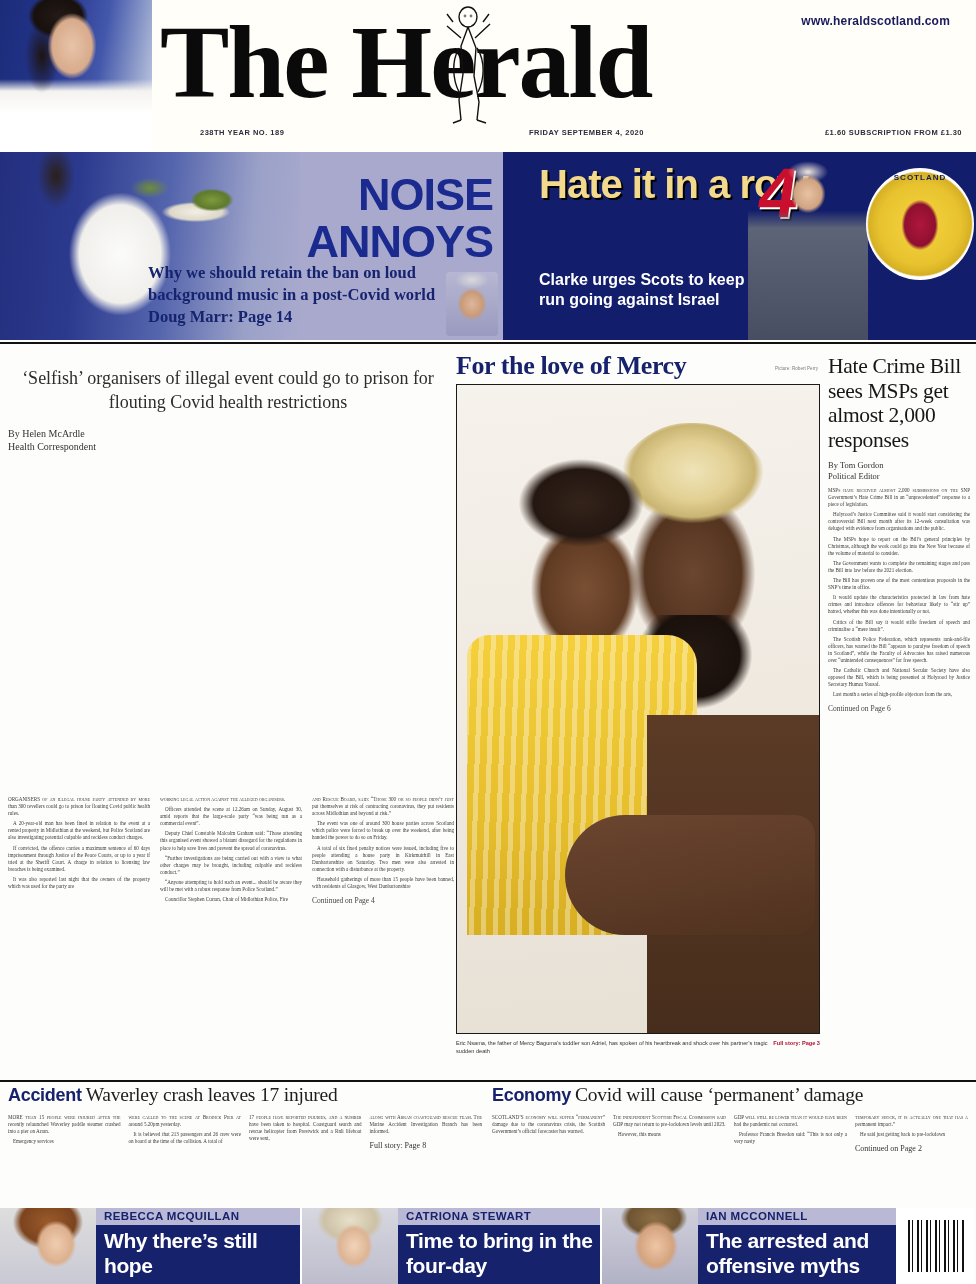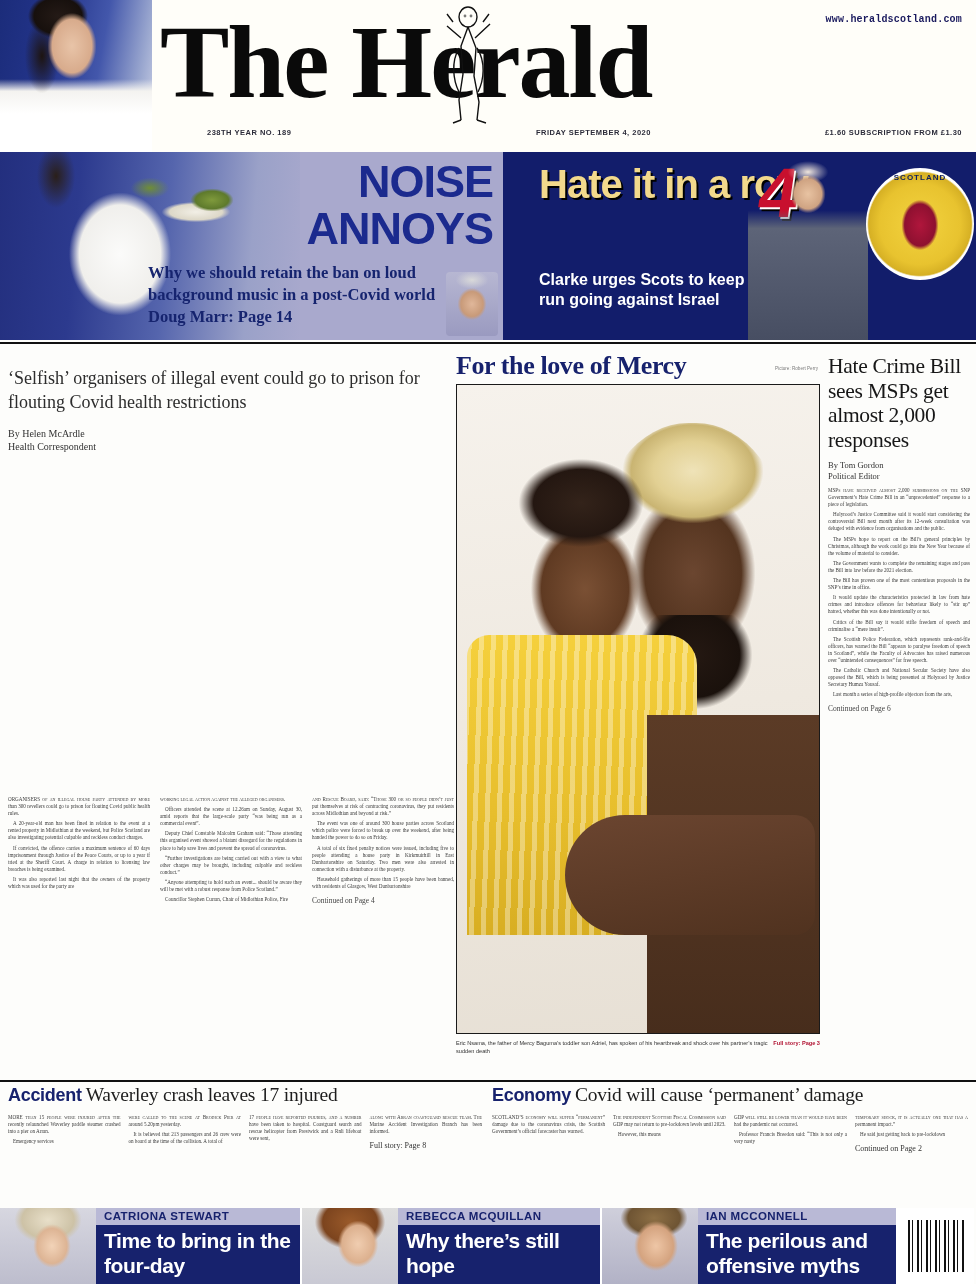--- a/index.html
+++ b/index.html
@@ -26,26 +26,26 @@
   .mh-title {
     position:absolute; left:160px; top:2px; width:700px; height:122px;
     font-family:"Liberation Serif", serif;
     font-weight:700; font-size:104px; line-height:120px;
     letter-spacing:-2px; color:#0a0a0a; text-align:left; white-space:nowrap;
   }
   .mh-logo {
     position:absolute; left:437px; top:4px; width:62px; height:120px;
   }
   .mh-url {
-    position:absolute; right:14px; top:14px;
-    font-family:Liberation Mono, monospace;
-    font-size:10px; font-weight:700; color:#1a1a5e; letter-spacing:.2px;
+    position:absolute; right:26px; top:14px;
+    font-family:Liberation Sans, sans-serif;
+    font-size:12px; font-weight:700; color:#1a1a5e; letter-spacing:.2px;
   }
   .mh-strip {
-    position:absolute; left:11px; right:0; top:128px; height:18px;
+    position:absolute; left:4px; right:0; top:128px; height:18px;
     font-family:"Liberation Sans", sans-serif;
     font-size:7.5px; font-weight:700; color:#2c2c3a; letter-spacing:.5px;
   }
   .mh-strip span { position:absolute; white-space:nowrap; }
   .mh-issue { left:196px; }
   .mh-date  { left:525px; }
   .mh-price { right:14px; }
 
   
   .promo { position:absolute; left:0; top:152px; width:976px; height:188px; display:flex; }
@@ -54,21 +54,21 @@
     position:absolute; left:0; top:-6px; width:300px; height:200px;
     background:
       radial-gradient(ellipse 30px 16px at 212px 54px, #7f9a3c 0%, #5e7a2c 55%, rgba(94,122,44,0) 72%),
       radial-gradient(ellipse 26px 14px at 150px 42px, #6f8e36 0%, rgba(111,142,54,0) 74%),
       radial-gradient(ellipse 44px 13px at 196px 66px, #f2efe6 0%, #ddd8c8 60%, rgba(221,216,200,0) 78%),
       radial-gradient(ellipse 58px 70px at 120px 108px, #fbfbfa 0%, #f0efec 70%, rgba(240,239,236,0) 88%),
       radial-gradient(ellipse 24px 40px at 56px 30px, #2a1f19 0%, rgba(42,31,25,0) 80%),
       linear-gradient(95deg, #232f7e 0%, #2c3a8e 26%, #5565ad 55%, #9aa1c8 82%, #a9a9cd 100%);
   }
   .pl-title {
-    position:absolute; right:10px; top:6px; width:320px; text-align:right;
+    position:absolute; right:10px; top:19px; width:320px; text-align:right;
     font-family:"Liberation Sans", sans-serif;
     font-weight:700; font-size:45px; line-height:47px;
     color:#1b2a8e; letter-spacing:-1px;
   }
   .pl-sub {
     position:absolute; left:148px; top:110px; width:318px;
     font-family:"Liberation Serif", serif;
     font-weight:700; font-size:16.5px; line-height:22px; color:#16246f;
   }
   .pl-face {
@@ -133,21 +133,21 @@
 
   
   .lead { position:absolute; left:8px; top:10px; width:440px; }
   .lead h1 {
     font-family:"Liberation Serif", serif;
     font-weight:700; font-size:60px; line-height:65px;
     letter-spacing:-1.2px; color:#111;
   }
   .lead .standfirst {
     margin-top:12px; font-family:"Liberation Serif", serif;
-    font-size:18px; line-height:24px; color:#2d2d2d;
+    font-size:18px; line-height:24px; color:#2d2d2d;text-align:center;
   }
   .lead .byline {
     margin-top:14px; font-family:"Liberation Serif", serif;
     font-size:10px; line-height:12.5px; color:#333; font-weight:400;
   }
   .lead-cols { position:absolute; left:8px; top:452px; width:448px; height:260px;
                display:flex; gap:10px; }
   .lead-cols .col { width:142px; }
   .bodytext { font-family:"Liberation Serif", serif; font-size:5.1px; line-height:7.1px;
               color:#3a3a3a; text-align:justify; }
@@ -455,34 +455,34 @@
             </div>
           <div class="fullstory">Continued on Page 2</div>
         </div>
       </div>
     </div>
   </div>
 
   <div class="strip">
     <div class="cbox" style="width:300px">
       <div class="cpanel"></div>
+      <div class="cface f1"></div>
+      <div class="cname">REBECCA MCQUILLAN</div>
+      <div class="chead">Why there’s still hope</div>
+    </div>
+    <div class="cbox" style="width:300px">
+      <div class="cpanel"></div>
       <div class="cface f2"></div>
       <div class="cname">CATRIONA STEWART</div>
       <div class="chead">Time to bring in the four-day</div>
-    </div>
-    <div class="cbox" style="width:300px">
-      <div class="cpanel"></div>
-      <div class="cface f1"></div>
-      <div class="cname">REBECCA MCQUILLAN</div>
-      <div class="chead">Why there’s still hope</div>
     </div>
     <div class="cbox" style="width:296px">
       <div class="cpanel"></div>
       <div class="cface f3"></div>
       <div class="cname">IAN MCCONNELL</div>
-      <div class="chead">The perilous and offensive myths</div>
+      <div class="chead">The arrested and offensive myths</div>
     </div>
     <div class="barcode">
       <div class="bars"></div>
     </div>
   </div>
 
 </div>
 
 </body></html>

